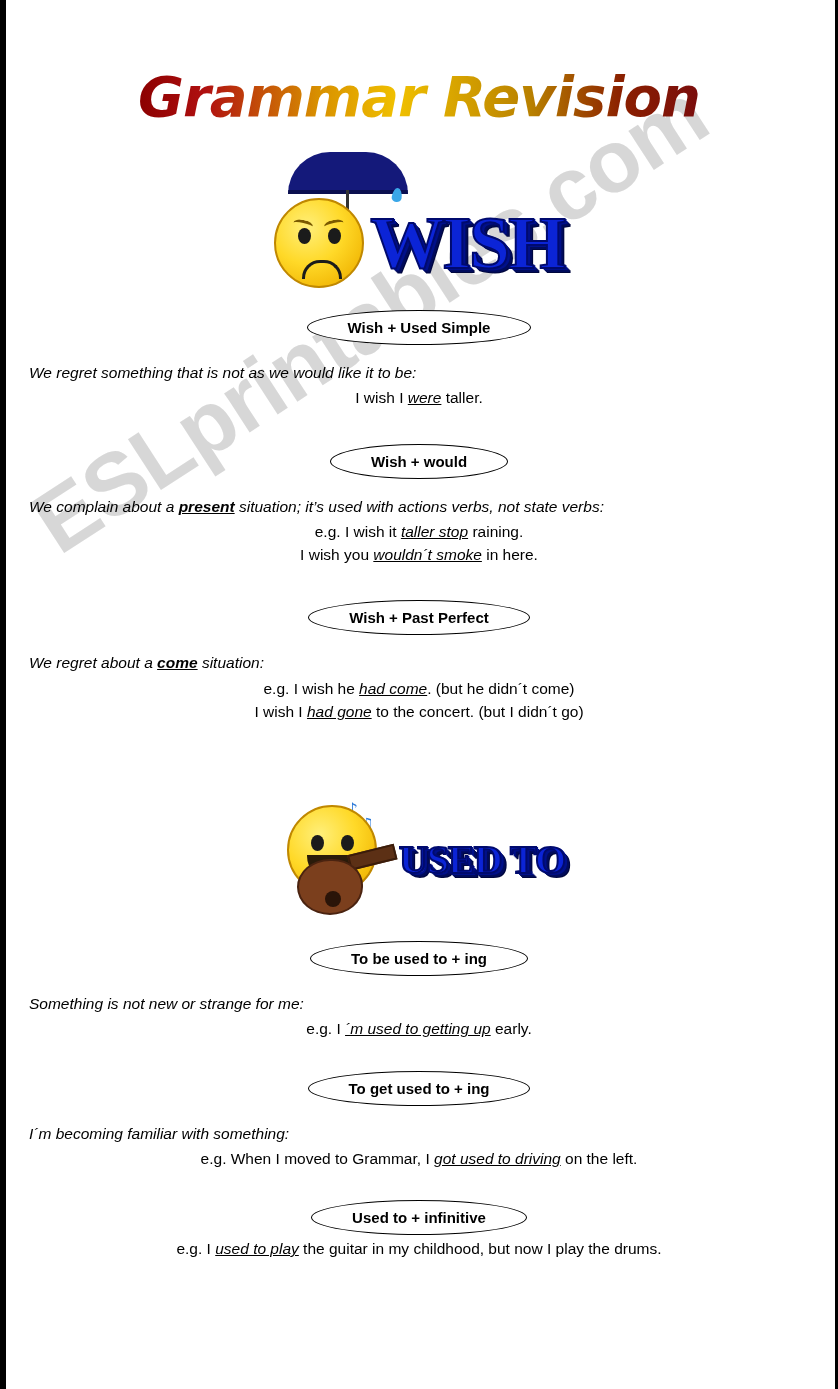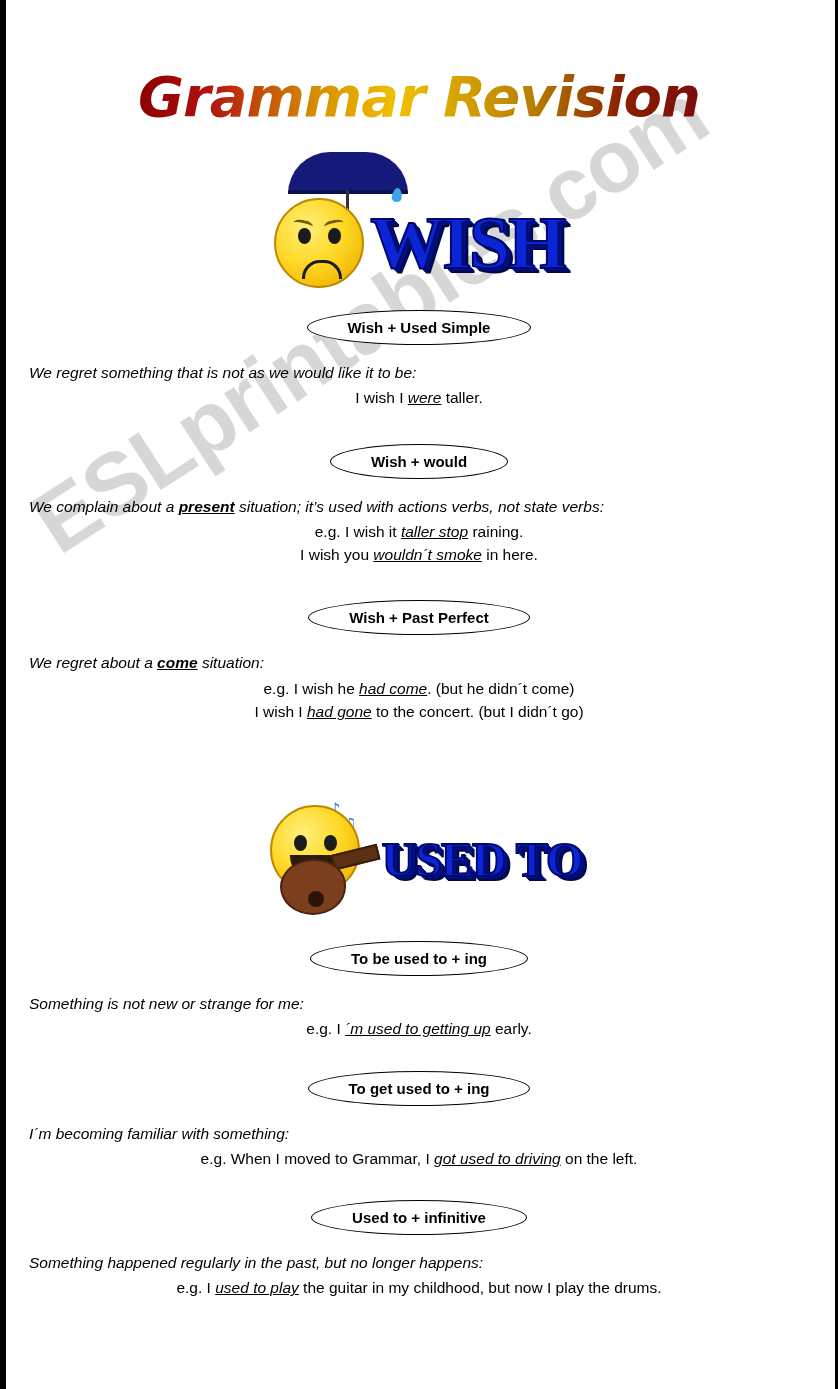--- a/index.html
+++ b/index.html
@@ -98,21 +98,21 @@
     color: #0b24d6;
     text-shadow:
        2px 0 0 #00108a,
        3px 2px 0 #00108a,
        4px 3px 0 #000b5c,
        5px 4px 0 #000b5c,
        6px 5px 0 #00073d;
     -webkit-text-stroke: 2px #000a6e;
     line-height: 1;
   }
-  .wordart.small { font-size: 48px; letter-spacing: -1px;}
+  .wordart.small { font-size: 40px; letter-spacing: -1px;}
 
   
   .art {
     position: relative;
     flex: 0 0 auto;
   }
   .smiley {
     width: 86px; height: 86px;
     border-radius: 50%;
     background: radial-gradient(circle at 36% 32%, #ffef7a 0%, #ffd928 45%, #f2b806 80%, #d89a00 100%);
@@ -373,21 +373,18 @@
     <div class="para intro">
       <span>I´m becoming familiar with something:</span><b></b><span></span>
     </div>
     <div class="para examples">
       <div><span>e.g. When I moved to Grammar, I </span><u class="it">got used to driving</u><span> on the left.</span></div>
     </div>
 
     <div class="oval-row" style="margin-top:30px">
       <div class="oval">Used to + infinitive</div>
     </div>
-    <div class="para intro">
-      <span>Something happened regularly in the past, but no longer happens</span><b></b><span>:</span>
-    </div>
     <div class="para examples">
       <div><span>e.g. I </span><u class="it">used to play</u><span> the guitar in my childhood, but now I play the drums.</span></div>
     </div>
 
   </div>
 </div>
 
 </body></html>

